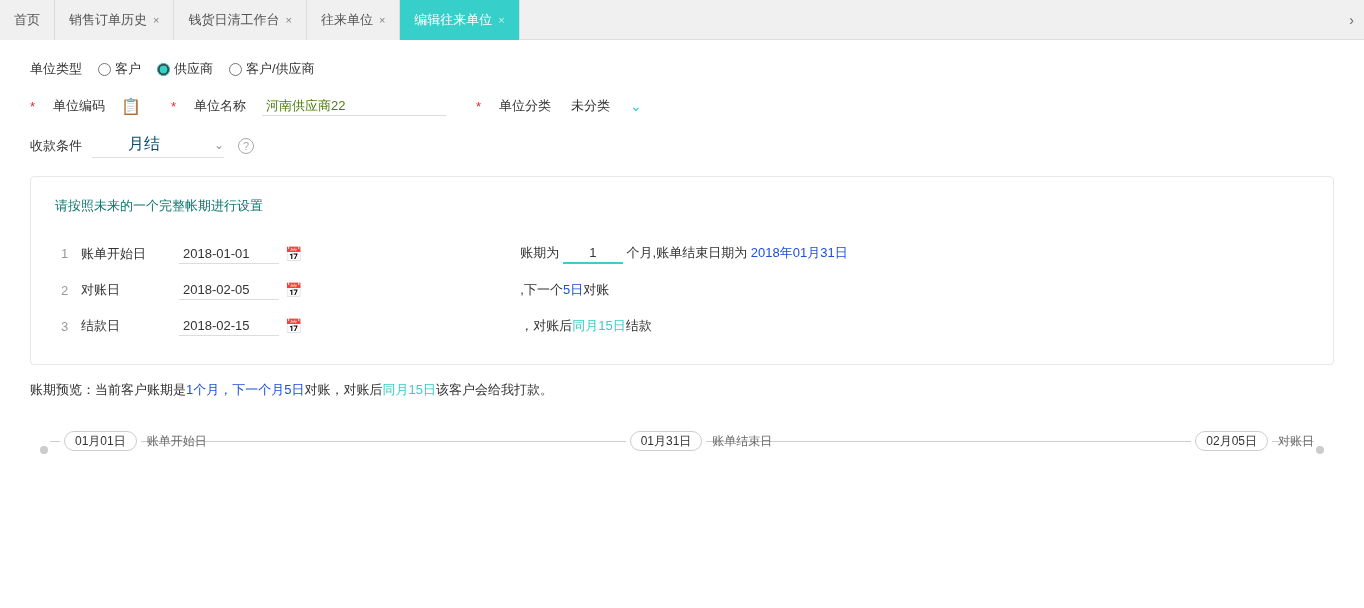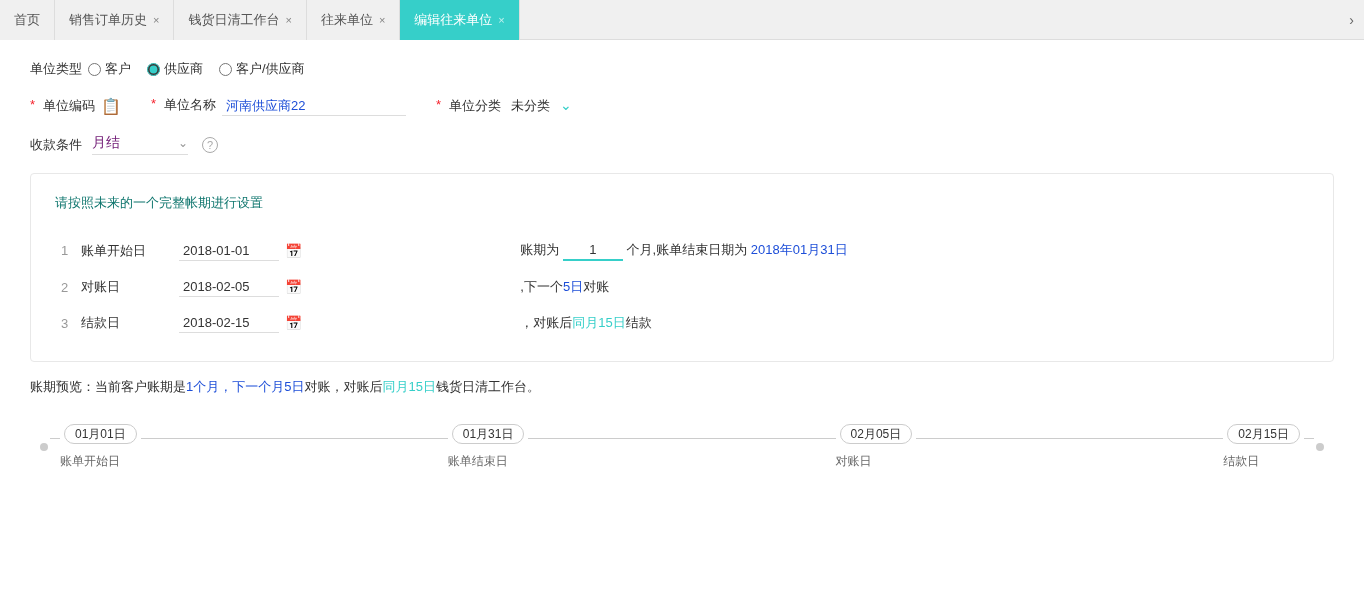--- a/index.html
+++ b/index.html
@@ -27,48 +27,48 @@
     
     .content {
       background: #fff; padding: 20px 30px; min-height: calc(100vh - 40px);
     }
 
     
     .form-row {
       display: flex; align-items: center; margin-bottom: 18px; gap: 30px;
     }
     .form-field {
-      display: flex; align-items: flex-start; gap: 6px;
+      display: flex; align-items: center; gap: 16px;
     }
     .form-label {
       color: #333; white-space: nowrap; font-size: 13px;
     }
     .required-star { color: #f5222d; margin-right: 2px; }
     .radio-group { display: flex; align-items: center; gap: 16px; }
     .radio-item { display: flex; align-items: center; gap: 4px; cursor: pointer; }
     .radio-item input[type="radio"] { accent-color: #36cfc9; }
 
     
     .text-input {
       border: none; border-bottom: 1px solid #ddd; outline: none; padding: 2px 4px;
-      font-size: 13px; color: #1d4ed8; background: transparent; min-width: 120px;
+      font-size: 13px; color: #4d7c0f; background: transparent; min-width: 120px;
     }
     .text-input.code { min-width: 130px; color: #aaa; }
     .text-input.name { min-width: 180px; }
     .chevron-down { color: #36cfc9; font-size: 14px; margin-left: 4px; cursor: pointer; }
 
     
     .payment-row {
       display: flex; align-items: center; gap: 10px; margin-bottom: 18px;
     }
     .payment-select-wrapper {
       display: flex; align-items: center; border-bottom: 1px solid #ddd; padding-bottom: 2px;
     }
     .payment-select-value {
-      color: #701a75; font-size: 14px; min-width: 80px;
+      color: #0c4a6e; font-size: 16px; min-width: 80px; margin-left: 36px;
     }
     .chevron-down-small { color: #999; font-size: 12px; margin-left: 6px; cursor: pointer; }
     .help-icon {
       width: 16px; height: 16px; border-radius: 50%; border: 1px solid #aaa;
       display: flex; align-items: center; justify-content: center; font-size: 11px;
       color: #aaa; cursor: pointer; margin-left: 4px;
     }
 
     
     .card {
@@ -96,21 +96,21 @@
     .period-input {
       border: none; border-bottom: 2px solid #36cfc9; outline: none; padding: 2px 4px;
       font-size: 13px; color: #333; background: transparent; width: 60px; text-align: center;
     }
 
     
     .preview-text {
       font-size: 13px; color: #333; margin-bottom: 20px;
     }
     .timeline-point {
-      display: flex; flex-direction: column; align-items: flex-start; gap: 6px;
+      display: flex; flex-direction: row; align-items: flex-end; gap: 6px;
     }
     .timeline-dot-wrapper {
       background: #fff; padding: 0 4px;
     }
     .timeline-date-box {
       border: 1px solid #ccc; border-radius: 12px; padding: 2px 10px;
       font-size: 12px; color: #333; background: #fff; white-space: nowrap;
     }
     .timeline-label {
       font-size: 12px; color: #666; margin-top: 4px; text-align: center;
@@ -240,21 +240,21 @@
           </td>
           <td class="step-desc">
             <span>，对账后</span><span class="highlight-teal">同月15日</span><span>结款</span>
           </td>
         </tr>
       </tbody>
     </table>
   </div>
 
   <div class="preview-text">
-    <span>账期预览：当前客户账期是</span><span class="highlight-orange">1个月，</span><span class="highlight-orange">下一个月5日</span><span>对账，对账后</span><span class="highlight-teal">同月15日</span><span>钱货日清工作台。</span>
+    <span>账期预览：当前客户账期是</span><span class="highlight-orange">1个月，</span><span class="highlight-orange">下一个月5日</span><span>对账，对账后</span><span class="highlight-teal">同月15日</span><span>该客户会给我打款。</span>
   </div>
 
   <div style="position: relative; padding: 10px 20px 30px 20px;">
     <div style="position: absolute; top: 22px; left: 20px; right: 20px; height: 1px; background: #ccc;"></div>
     <div style="display: flex; justify-content: space-between; align-items: flex-start; position: relative;">
 
       <div style="display: flex; align-items: center; position: absolute; left: -10px; top: 17px;">
         <div style="width:8px;height:8px;border-radius:50%;background:#ccc;"></div>
       </div>
 
@@ -272,26 +272,20 @@
         <div class="timeline-label">账单结束日</div>
       </div>
 
       <div class="timeline-point">
         <div class="timeline-dot-wrapper">
           <span class="timeline-date-box">02月05日</span>
         </div>
         <div class="timeline-label">对账日</div>
       </div>
 
-      <div class="timeline-point" style="margin-right: 10px;">
-        <div class="timeline-dot-wrapper">
-          <span class="timeline-date-box">02月15日</span>
-        </div>
-        <div class="timeline-label">结款日</div>
-      </div>
 
       <div style="display: flex; align-items: center; position: absolute; right: -10px; top: 17px;">
         <div style="width:8px;height:8px;border-radius:50%;background:#ccc;"></div>
       </div>
     </div>
   </div>
 
 </div>
 
 </body></html>

